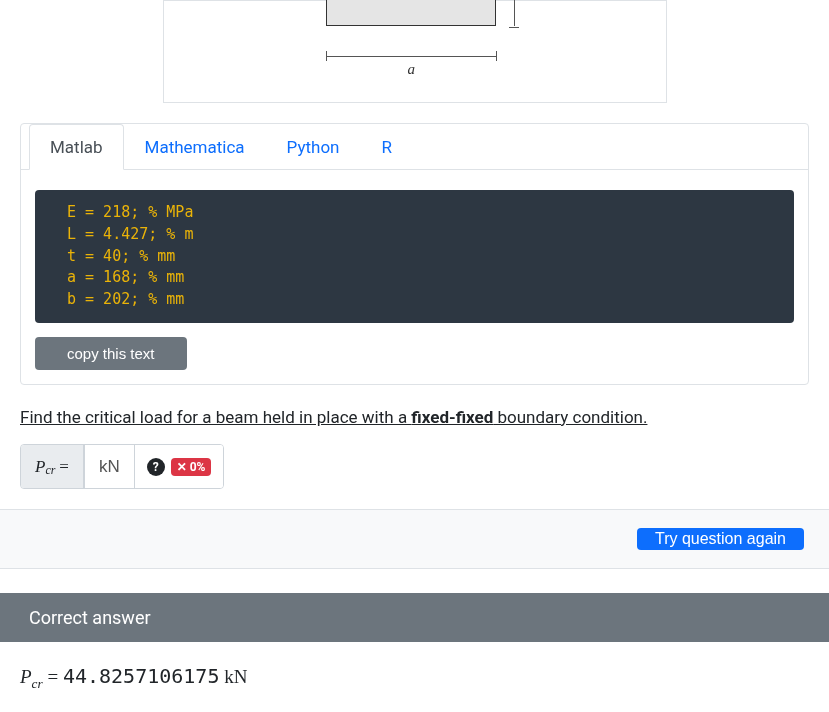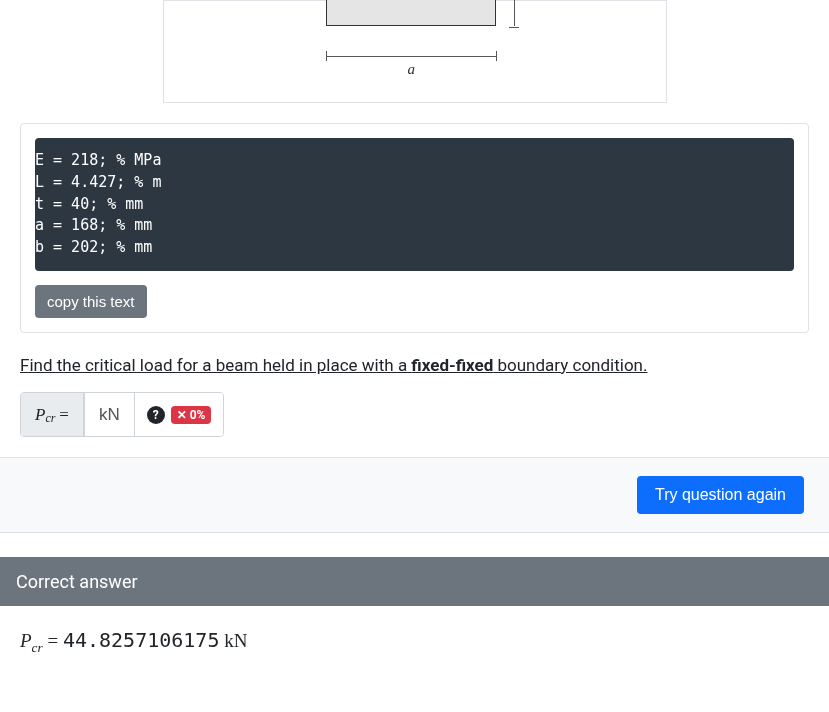--- a/index.html
+++ b/index.html
@@ -91,34 +91,34 @@
       margin-bottom: -1px;
       font-size: 17px;
     }
     .tab.active {
       color: #495057;
       background: #fff;
       border-color: #dee2e6 #dee2e6 #fff;
     }
     .codeblock {
       background: #2d3742;
-      color: #ffffff;
+      color: #eab308;
       font-family: "Menlo", "Monaco", "Consolas", monospace;
       font-size: 15px;
-      padding: 12px 0;
+      padding: 12px 32px;
       border-radius: 4px;
       white-space: pre;
       line-height: 1.45;
     }
     .copy-btn {
       margin-top: 14px;
       background: #6c757d;
       color: #fff;
       border: none;
-      padding: 8px 12px;
+      padding: 8px 32px;
       border-radius: 4px;
       font-size: 15px;
       cursor: pointer;
     }
     .question-text {
       margin: 0 20px 14px 20px;
       font-size: 17px;
       line-height: 1.5;
       text-decoration: underline;
     }
@@ -188,29 +188,29 @@
       background: #f8f9fa;
       border-top: 1px solid #dee2e6;
       border-bottom: 1px solid #dee2e6;
       padding: 18px 25px;
       text-align: right;
     }
     .try-btn {
       background: #0d6efd;
       color: #fff;
       border: none;
-      padding: 10px 18px;
+      padding: 2px 18px;
       border-radius: 4px;
       font-size: 16px;
       cursor: pointer;
     }
     .correct-header {
       background: #6c757d;
       color: #fff;
-      padding: 14px 16px;
+      padding: 14px 29px;
       font-size: 18px;
       margin-top: 24px;
     }
     .correct-body {
       padding: 22px 20px;
       font-family: "Times New Roman", serif;
       font-size: 19px;
     }
     .correct-body .val {
       font-family: "Menlo", "Monaco", monospace;
@@ -237,20 +237,26 @@
     <div class="dim-line-v" style="left:350px; top:-30px; height:55px;"></div>
 
     <div class="dim-tick-h" style="left:345px; top:26px;"></div>
     <div class="dim-line-h" style="left:162px; top:55px; width:170px;"></div>
     <div class="dim-tick-v" style="left:162px; top:50px;"></div>
     <div class="dim-tick-v" style="left:332px; top:50px;"></div>
     <div class="dim-label" style="left:244px; top:60px;">a</div>
   </div>
 
   <div class="card">
+    <div class="tabs">
+      <div class="tab active">Matlab</div>
+      <div class="tab">Mathematica</div>
+      <div class="tab">Python</div>
+      <div class="tab">R</div>
+    </div>
     <div class="codeblock">E = 218; % MPa
 L = 4.427; % m
 t = 40; % mm
 a = 168; % mm
 b = 202; % mm</div>
     <button class="copy-btn">copy this text</button>
   </div>
 
   <p class="question-text">
     <span>Find the critical load for a beam held in place with a </span><b>fixed-fixed</b><span> boundary condition.</span>

